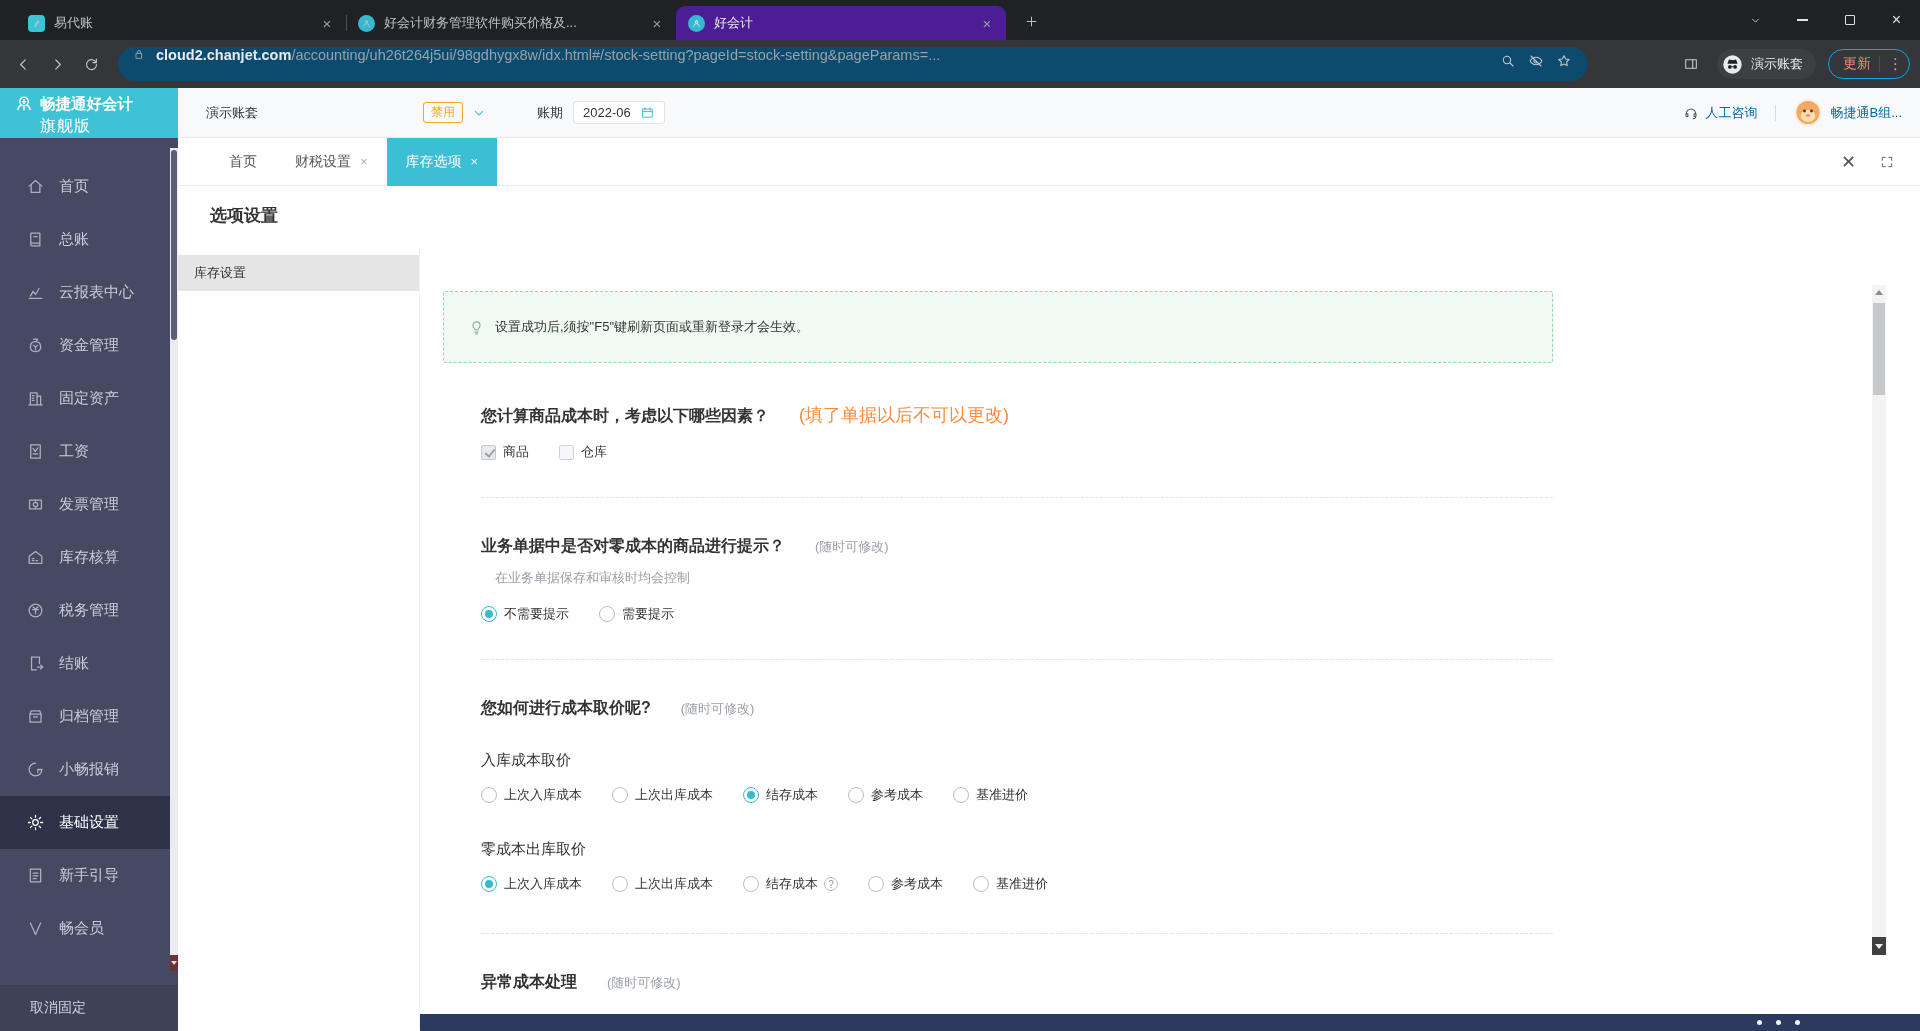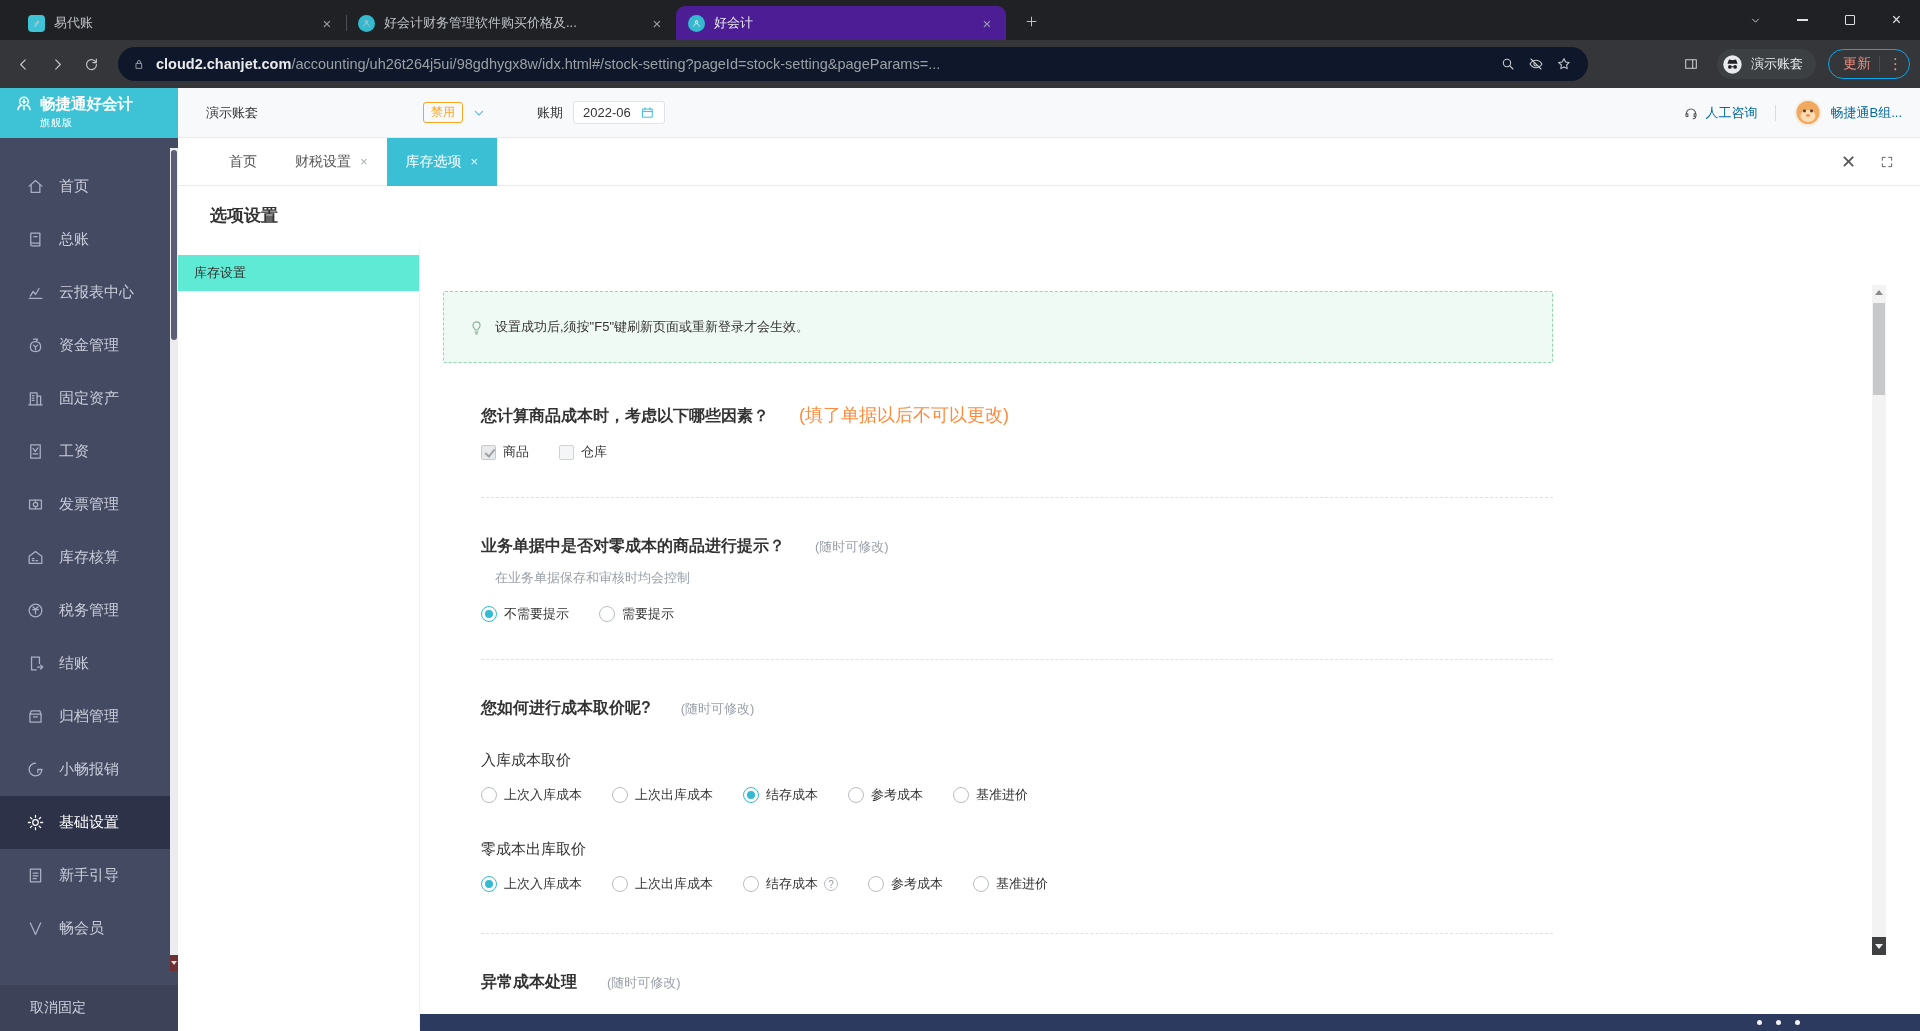--- a/index.html
+++ b/index.html
@@ -24,43 +24,43 @@
   .newtab svg { width:15px; height:15px; }
   .winctl { margin-left:auto; display:flex; height:40px; }
   .wc { width:47px; height:40px; display:grid; place-items:center; color:#dfe1e5; font-size:16px; }
   .wc svg { width:13px; height:13px; }
   .minus { width:11px; height:1.4px; background:#dfe1e5; }
   .maxbox { width:10px; height:10px; border:1.3px solid #dfe1e5; border-radius:1px; }
 
   .toolbar { height:48px; background:#35363a; display:flex; align-items:center; padding:0 10px 0 6px; }
   .nav-ic { width:34px; height:34px; display:grid; place-items:center; color:#c7cacd; border-radius:50%; }
   .nav-ic svg { width:17px; height:17px; }
-  .urlpill { width:1470px; height:34px; margin-left:10px; background:#0f172a; border-radius:17px;
-             display:flex; align-items:center; padding:0 10px 0 14px; }
+  .urlpill { width:1470px; height:34px; margin-left:10px; background:#0c4a6e; border-radius:17px;
+             display:flex; align-items:flex-start; padding:0 10px 0 14px; }
   .urlpill .lockic { color:#9aa0a6; margin-right:10px; } .urlpill .lockic svg { width:14px; height:14px; }
   .url { font-size:14.5px; white-space:nowrap; overflow:hidden; flex:1; }
   .url-domain { color:#e8eaed; font-weight:700; }
   .url-path { color:#9aa0a6; }
   .pill-ic { width:28px; height:28px; display:grid; place-items:center; color:#c7cacd; }
   .pill-ic svg { width:16px; height:16px; }
   .tb-right { margin-left:auto; display:flex; align-items:center; gap:12px; }
   .chip { height:30px; background:#3c4043; border-radius:15px; display:flex; align-items:center; gap:8px; padding:0 13px 0 5px;
           color:#e8eaed; font-size:13px; }
   .chip svg { width:21px; height:21px; }
   .update-btn { height:30px; border:1px solid #0ea5e9; border-radius:15px; display:flex; align-items:center;
                 color:#f08b7d; font-size:14px; padding:0 6px 0 14px; gap:8px; }
   .update-btn .usep { width:1px; height:16px; background:#5f4440; }
   .update-btn .dots { font-size:15px; letter-spacing:0; }
 
   
   .appbar { height:50px; background:#f8f9fb; display:flex; align-items:center; border-bottom:1px solid #e7e9ee; }
   .brand { width:178px; height:50px; background:#3ec3d6; color:#fff; padding:6px 8px 0 14px; flex:0 0 178px; }
   .brand-row { display:flex; align-items:center; gap:6px; font-size:15.5px; font-weight:700; white-space:nowrap; }
   .brand-row svg { width:20px; height:20px; }
-  .brand-ed { font-size:10px; margin:1px 0 0 26px; letter-spacing:1px; }
+  .brand-ed { font-size:16px; margin:1px 0 0 26px; letter-spacing:1px; }
   .acct { margin-left:28px; font-size:13px; color:#333; }
   .badge-dis { margin-left:165px; border:1px solid #f5a623; color:#f5a623; font-size:12px; padding:1px 7px; border-radius:3px; }
   .chevblue { color:#5fb6e6; margin-left:8px; } .chevblue svg { width:16px; height:16px; }
   .hgear { color:#55595f; margin-left:28px; }
   .period-label { margin-left:22px; font-size:13px; color:#333; }
   .period-box { margin-left:10px; border:1px solid #dfe3ea; background:#fff; border-radius:3px; padding:3px 9px;
                 display:flex; align-items:center; gap:9px; font-size:13px; color:#333; }
   .period-box .cal { color:#3bbfd4; } .period-box .cal svg { width:15px; height:15px; }
   .hdr-right { margin-left:auto; display:flex; align-items:center; margin-right:18px; font-size:13px; color:#0369a1;justify-content:flex-end; }
   .hdr-right .hs { color:#555; margin-right:6px; } .hdr-right .hs svg { width:16px; height:16px; }
@@ -92,21 +92,21 @@
   .wtab.active .x { color:#eafcff; }
   .wt-actions { position:absolute; right:26px; top:0; height:48px; display:flex; align-items:center; gap:24px; color:#555; }
   .wt-actions .x-big { font-size:18px; }
   .wt-actions svg { width:14px; height:14px; }
 
   .page { flex:1; padding-top:18px; position:relative; overflow:hidden; }
   .page-title { margin-left:32px; font-size:17px; color:#333; font-weight:600; }
   .cols { display:flex; margin-top:20px; height:calc(100% - 45px); }
   .submenu { width:242px; flex:0 0 242px; border-right:1px solid #f0f1f4; padding-top:8px; }
   .submenu-item { height:36px; display:flex; align-items:center; padding-left:60px; font-size:13px; color:#333; cursor:default; }
-  .submenu-item.active { background:#5eead4;padding-left:16px; }
+  .submenu-item.active { background:#e5e5e5;padding-left:16px; }
 
   .panel { flex:1; padding:44px 0 0 23px; }
   .banner { width:1110px; height:72px; border:1px dashed #8fd9ad; background:#f0faf4; border-radius:2px;
             display:flex; align-items:center; gap:10px; padding-left:24px; font-size:13px; color:#333; }
   .banner .bulb { color:#8fae9c; } .banner .bulb svg { width:17px; height:17px; }
 
   .qblock { margin-left:38px; }
   .qtitle { display:flex; align-items:baseline; gap:30px; font-size:16px; color:#333; font-weight:600; }
   .mt40 { margin-top:40px; } .mt38 { margin-top:38px; }
   .note-o { font-size:18px; color:#ff8a3c; font-weight:400; }

